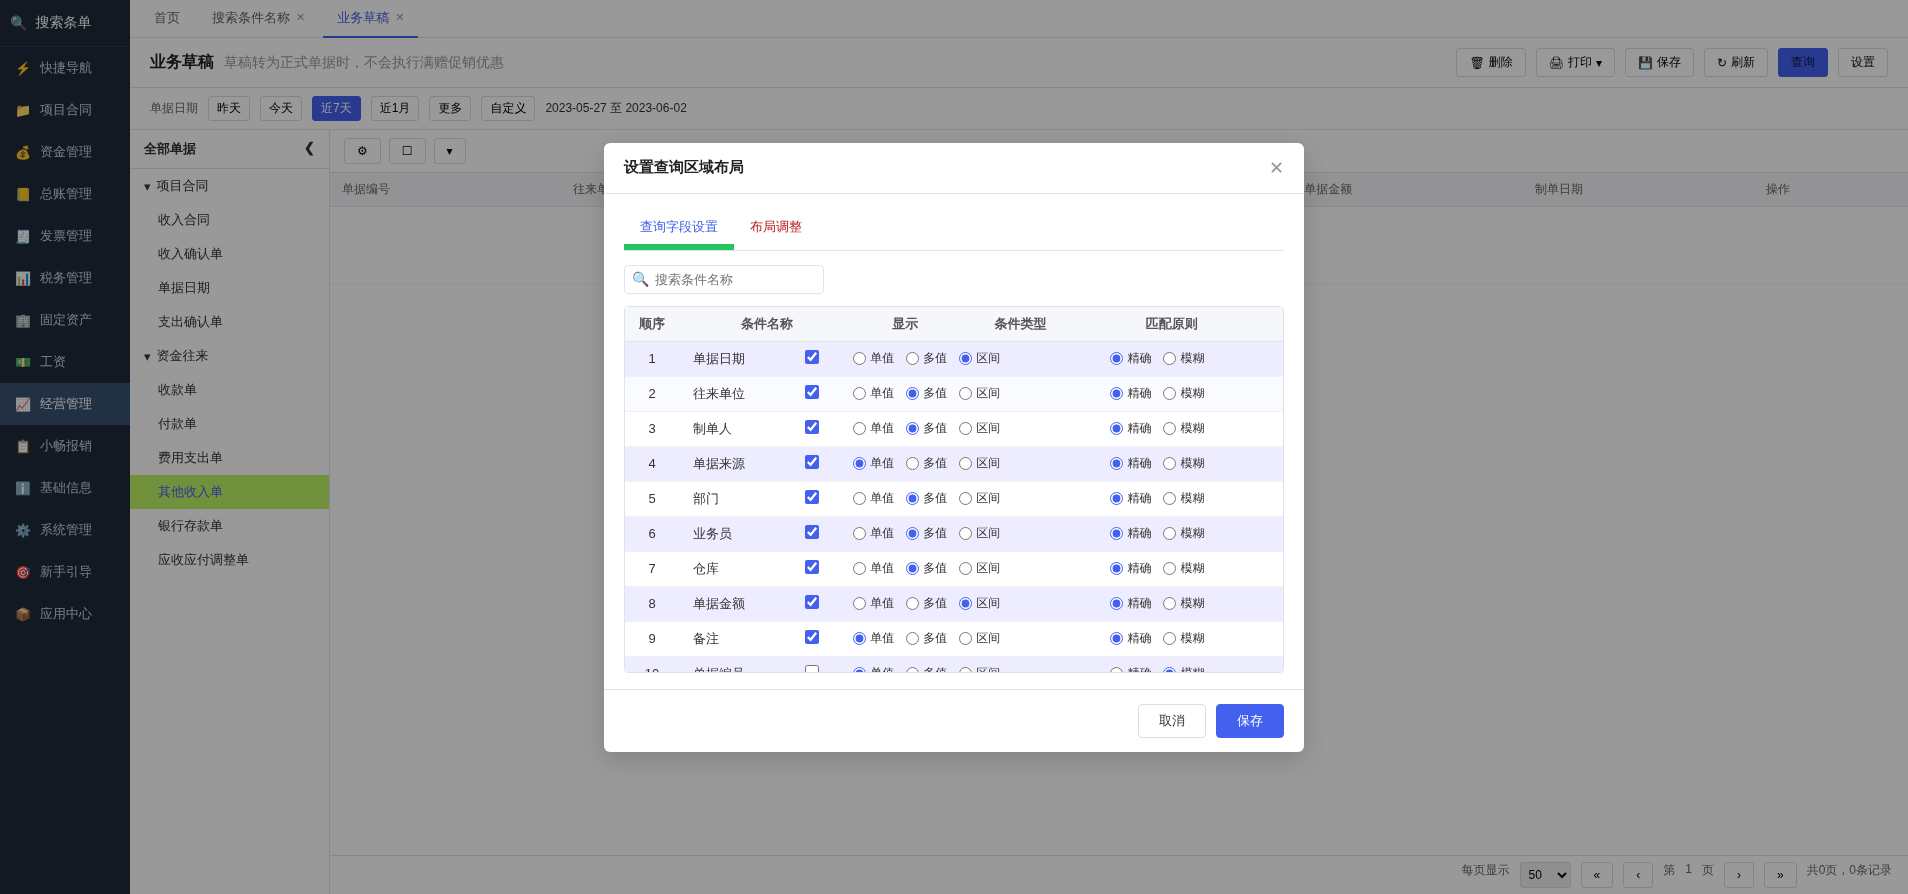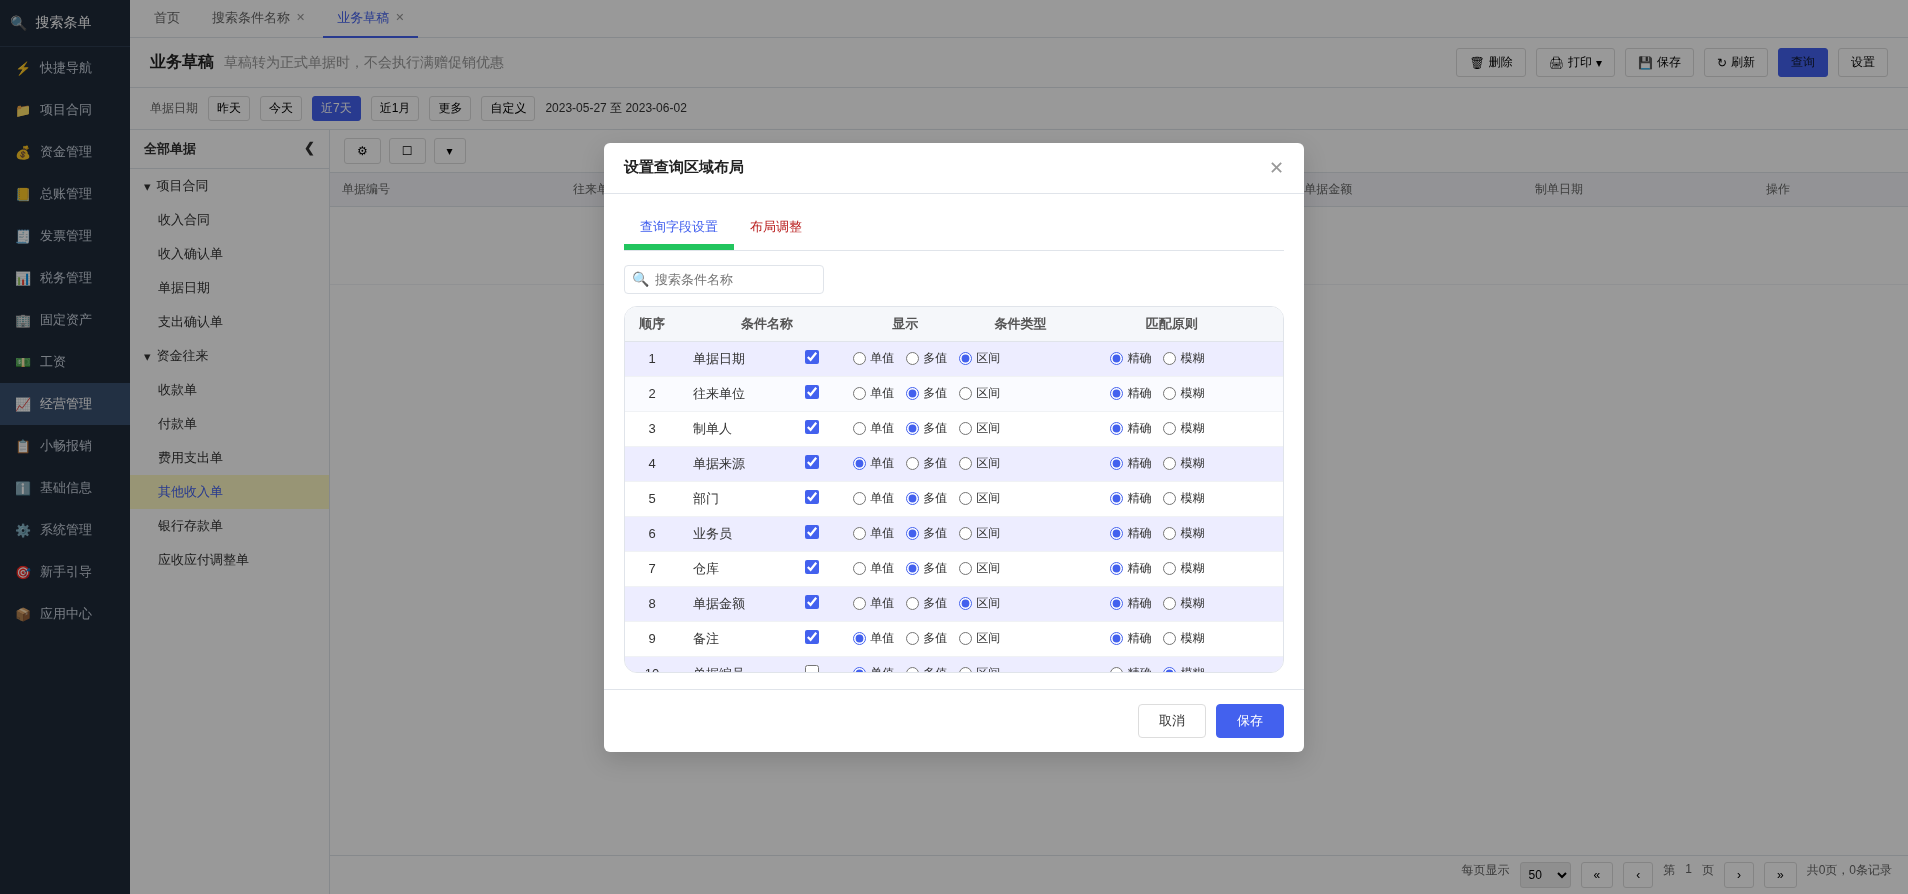--- a/index.html
+++ b/index.html
@@ -41,21 +41,21 @@
     .filter-btn.active { background: #4361ee; color: #fff; border-color: #4361ee; }
     .filter-date { color: #333; font-size: 12px; }
 
     
     .content-area { flex: 1; display: flex; overflow: hidden; background: #f5f6fa; }
 
     
     .left-panel { width: 200px; background: #fff; border-right: 1px solid #e0e4ea; overflow-y: auto; flex-shrink: 0; }
     .left-panel-header { padding: 10px 14px; display: flex; justify-content: space-between; font-weight: 600; border-bottom: 1px solid #e0e4ea; }
     .tree-item { padding: 8px 14px; cursor: pointer; font-size: 13px; display: flex; align-items: center; gap: 6px; }
-    .tree-item.active { background: #fef9c3; color: #4361ee; align-items: center; }
+    .tree-item.active { background: #bef264; color: #4361ee; align-items: center; }
     .tree-child { padding-left: 28px; }
 
     
     .table-area { flex: 1; display: flex; flex-direction: column; overflow: hidden; }
     .table-toolbar { background: #fff; padding: 8px 14px; display: flex; align-items: center; gap: 8px; border-bottom: 1px solid #e0e4ea; }
     .table-container { flex: 1; overflow: auto; background: #fff; }
     table { width: 100%; border-collapse: collapse; font-size: 12px; }
     th { background: #f5f6fa; padding: 8px 12px; text-align: left; border-bottom: 1px solid #e0e4ea; color: #666; font-weight: normal; white-space: nowrap; }
     td { padding: 8px 12px; border-bottom: 1px solid #f0f2f5; white-space: nowrap; }
     .empty-row td { text-align: center; color: #999; padding: 30px; }
@@ -78,21 +78,21 @@
     .modal-tabs { display: flex; gap: 0; margin-bottom: 14px; border-bottom: 1px solid #e0e4ea; }
     .modal-tab { padding: 8px 16px; cursor: pointer; font-size: 13px; color: #b91c1c; border-bottom: 2px solid transparent; }
     .modal-tab.active { color: #4361ee; border-bottom: 6px solid #22c55e; }
 
     
     .modal-search { position: relative; margin-bottom: 12px; }
     .modal-search input { width: 200px; padding: 6px 10px 6px 30px; border: 1px solid #e0e4ea; border-radius: 4px; font-size: 13px; outline: none; }
     .modal-search-icon { position: absolute; left: 8px; top: 50%; transform: translateY(-50%); color: #999; font-size: 14px; }
 
     
-    .settings-table { border: 1px solid #e0e4ea; border-radius: 13px; overflow: hidden; flex: 1; }
+    .settings-table { border: 1px solid #e0e4ea; border-radius: 4px; overflow: hidden; flex: 1; }
     .settings-table table { width: 100%; border-collapse: collapse; font-size: 13px; }
     .settings-table th { background: #f5f7fa; padding: 8px 14px; border-bottom: 1px solid #e0e4ea; color: #555; font-weight: 600; text-align: left; }
     .settings-table td { padding: 8px 14px; border-bottom: 1px solid #f0f2f5; vertical-align: middle; }
     .settings-table tr:last-child td { border-bottom: none; }
     .settings-table tr.row-highlight { background: #ededff; }
     .settings-table tr:nth-child(odd):not(.row-highlight) { background: #fff; }
     .settings-table tr:nth-child(even):not(.row-highlight) { background: #fafbff; }
 
     
     .radio-group { display: flex; align-items: center; gap: 12px; }

